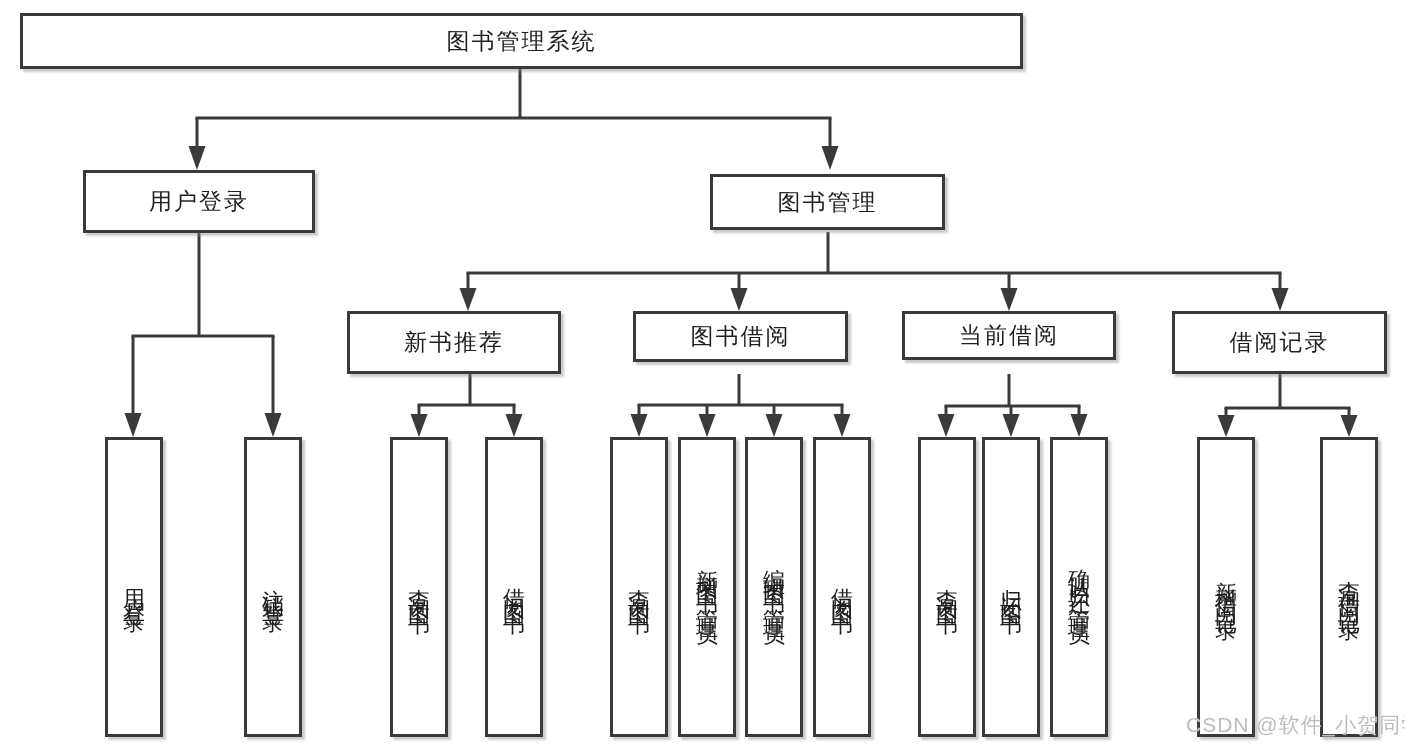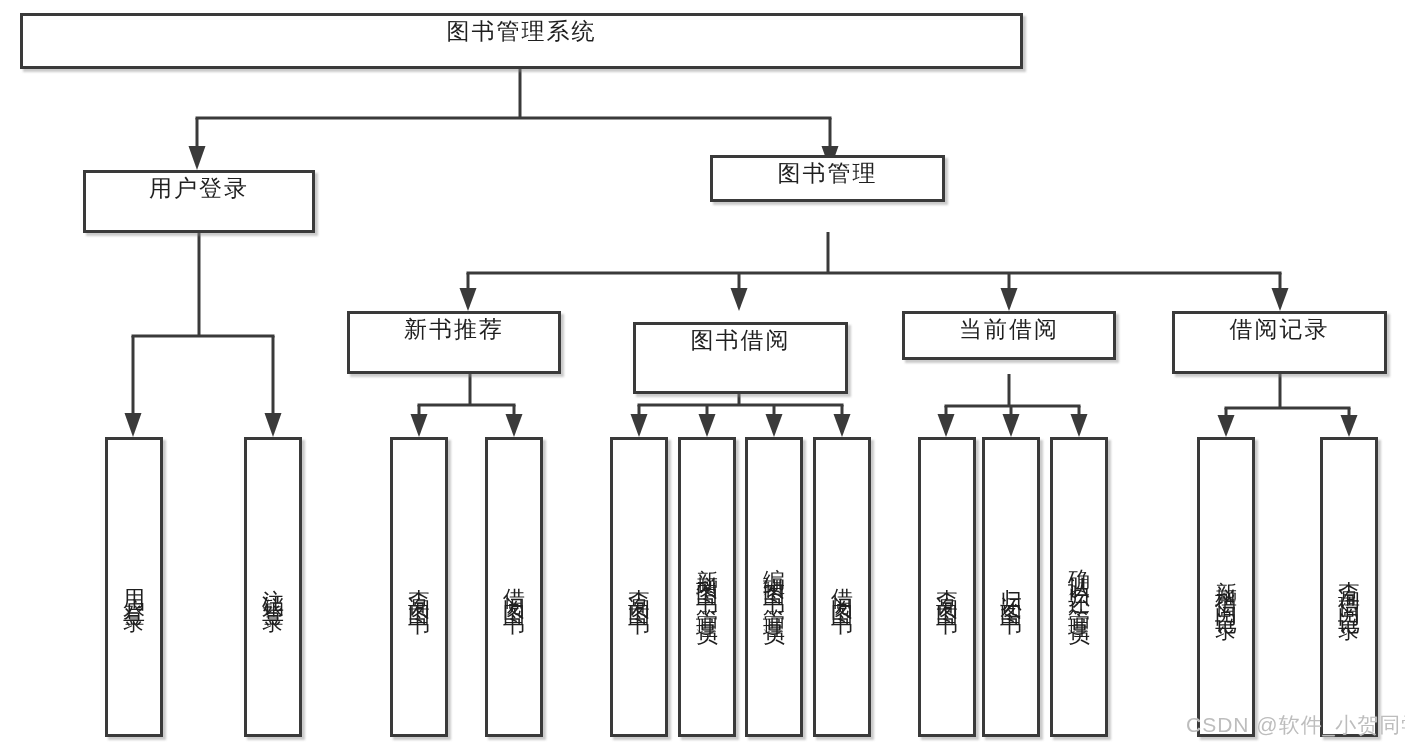--- a/index.html
+++ b/index.html
@@ -32,20 +32,21 @@
     fill: #3a3a3a;
     stroke: none;
   }
   .node {
     position: absolute;
     box-sizing: border-box;
     border: 3px solid #3a3a3a;
     background: #ffffff;
     box-shadow: 3px 3px 2px rgba(140,140,140,0.45);
     display: flex;
+    align-items: center;
     justify-content: center;
     z-index: 2;
   }
   .hlabel {
     font-size: 23px;
     letter-spacing: 2px;
     color: #1f1f1f;
     white-space: nowrap;
   }
   .leaf {
@@ -157,28 +158,28 @@
     </g>
   </svg>
 
   <div class="node" style="left:20px;top:13px;width:1003px;height:56px">
     <span class="hlabel">图书管理系统</span>
   </div>
 
   <div class="node" style="left:83px;top:170px;width:232px;height:63px">
     <span class="hlabel">用户登录</span>
   </div>
-  <div class="node" style="left:710px;top:155px;width:235px;height:47px">
+  <div class="node" style="left:710px;top:174px;width:235px;height:56px">
     <span class="hlabel">图书管理</span>
   </div>
 
   <div class="node" style="left:347px;top:311px;width:214px;height:63px">
     <span class="hlabel">新书推荐</span>
   </div>
-  <div class="node" style="left:633px;top:322px;width:215px;height:72px">
+  <div class="node" style="left:633px;top:311px;width:215px;height:51px">
     <span class="hlabel">图书借阅</span>
   </div>
   <div class="node" style="left:902px;top:311px;width:214px;height:49px">
     <span class="hlabel">当前借阅</span>
   </div>
   <div class="node" style="left:1172px;top:311px;width:215px;height:63px">
     <span class="hlabel">借阅记录</span>
   </div>
 
   <div class="leaf" style="left:105px">

